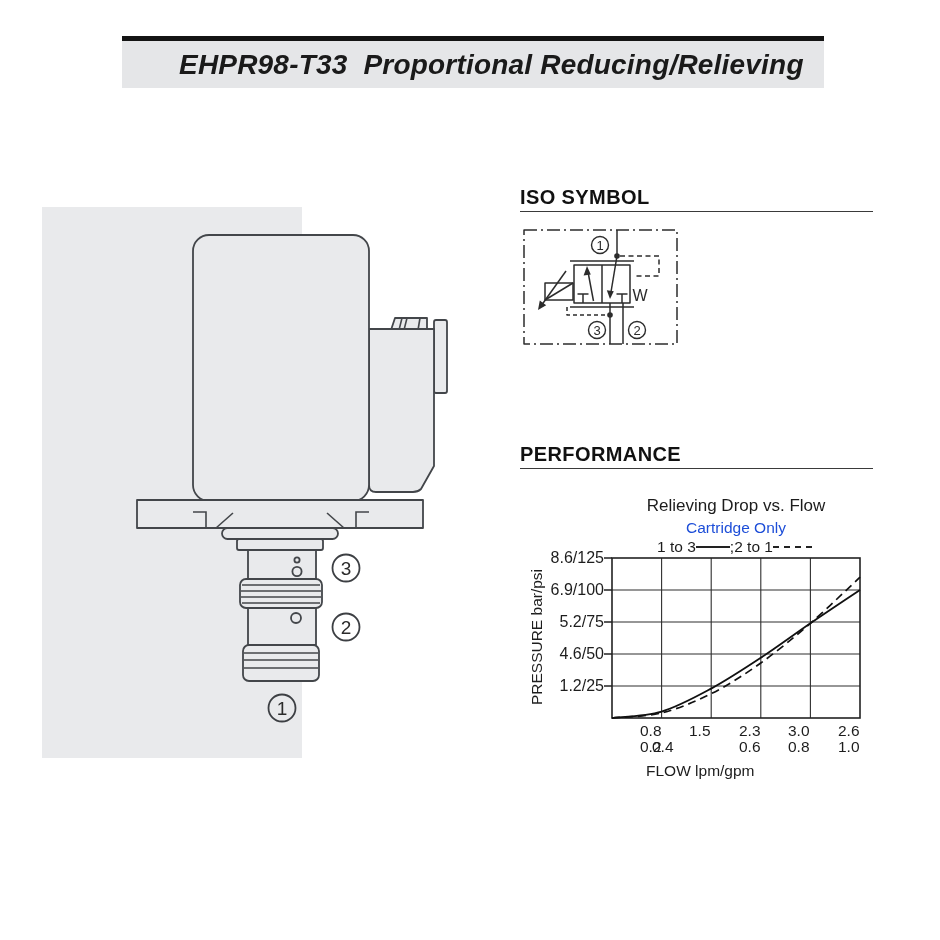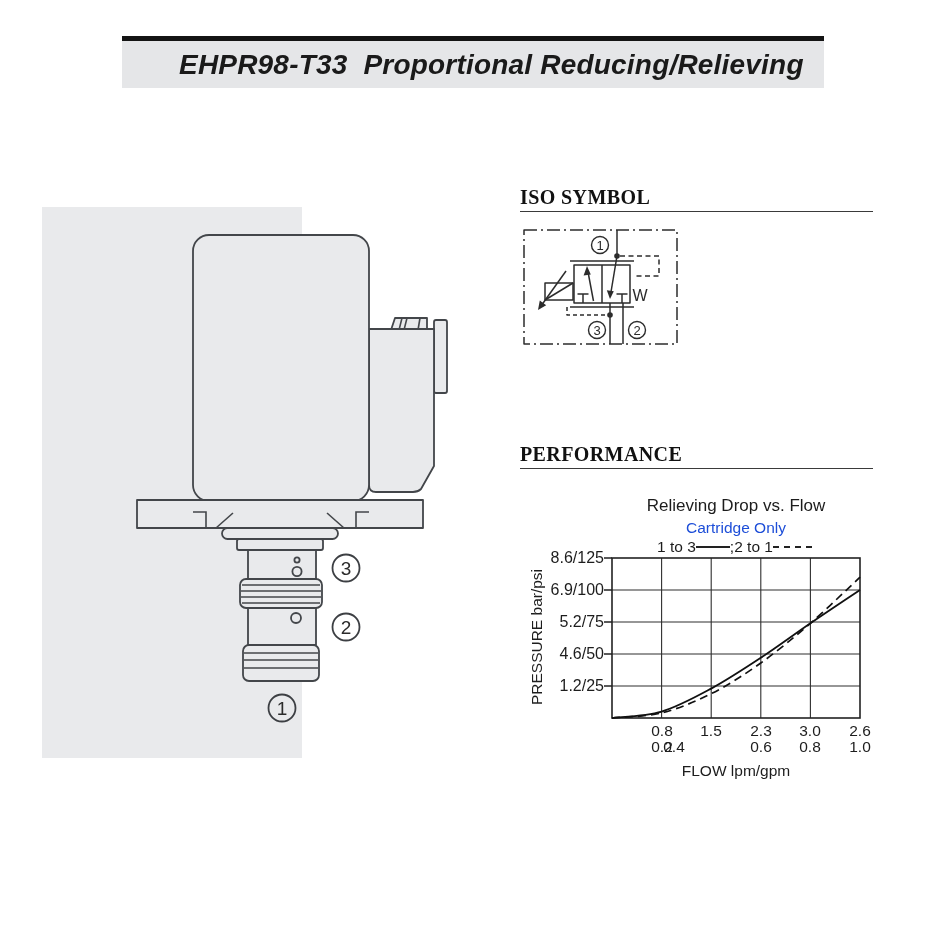--- a/index.html
+++ b/index.html
@@ -9,35 +9,35 @@
   }
   .abs{position:absolute;}
   
   .header-bar{left:122px;top:36px;width:702px;height:5px;background:#141414;}
   .header-band{left:122px;top:41px;width:702px;height:47px;background:#e5e6e8;}
   .header-title{
     left:138px;top:41px;height:64px;line-height:47px;white-space:pre;
     font-size:28px;font-weight:bold;font-style:italic;color:#1a1a1a;letter-spacing:.2px;margin-left:41px;
   }
   
-  .sec-head{font-size:20px;font-weight:bold;color:#111;letter-spacing:.4px;font-family:Liberation Serif, serif;}
+  .sec-head{font-size:20px;font-weight:bold;color:#111;letter-spacing:.4px;}
   .sec-rule{height:0;border-top:1.6px solid #3a3a3a;}
   
   .c-title{left:561px;top:496px;width:350px;text-align:center;font-size:17px;color:#1c1c1c;}
   .c-sub{left:561px;top:519px;width:350px;text-align:center;font-size:15.5px;color:#1d4ed8;}
   .c-legend{left:561px;top:538px;width:350px;height:18px;display:flex;justify-content:center;
             align-items:center;font-size:15.5px;color:#1c1c1c;}
   .seg-solid{width:34px;height:2.4px;background:#222;}
   .seg-dashed{width:42px;height:2.4px;
     background:repeating-linear-gradient(90deg,#222 0 6px,transparent 6px 11px);}
   .ytick{left:540px;width:64px;height:16px;line-height:16px;text-align:right;font-size:16px;}
-  .xtick{width:44px;height:16px;line-height:16px;text-align:center;font-size:15.5px;}
+  .xtick{width:44px;height:16px;line-height:16px;font-size:15.5px;}
   .ylab{left:456px;top:627px;width:162px;height:20px;line-height:20px;text-align:center;
         font-size:15.5px;transform:rotate(-90deg);}
-  .xlab{left:646px;top:762px;width:180px;text-align:center;font-size:15.5px;}
+  .xlab{left:646px;top:762px;width:180px;text-align:left;font-size:15.5px;}
   
   svg text{font-family:"Liberation Sans",sans-serif;fill:#2b2b2b;}
   .draw{stroke:#43464a;stroke-width:1.8;fill:#e9eaec;stroke-linejoin:round;}
   .draw-line{stroke:#43464a;stroke-width:1.6;fill:none;}
   .iso{stroke:#2c2c2c;stroke-width:1.5;fill:none;stroke-linejoin:round;}
   .iso-fill{fill:#2c2c2c;stroke:none;}
 </style>
 </head>
 <body>
 

